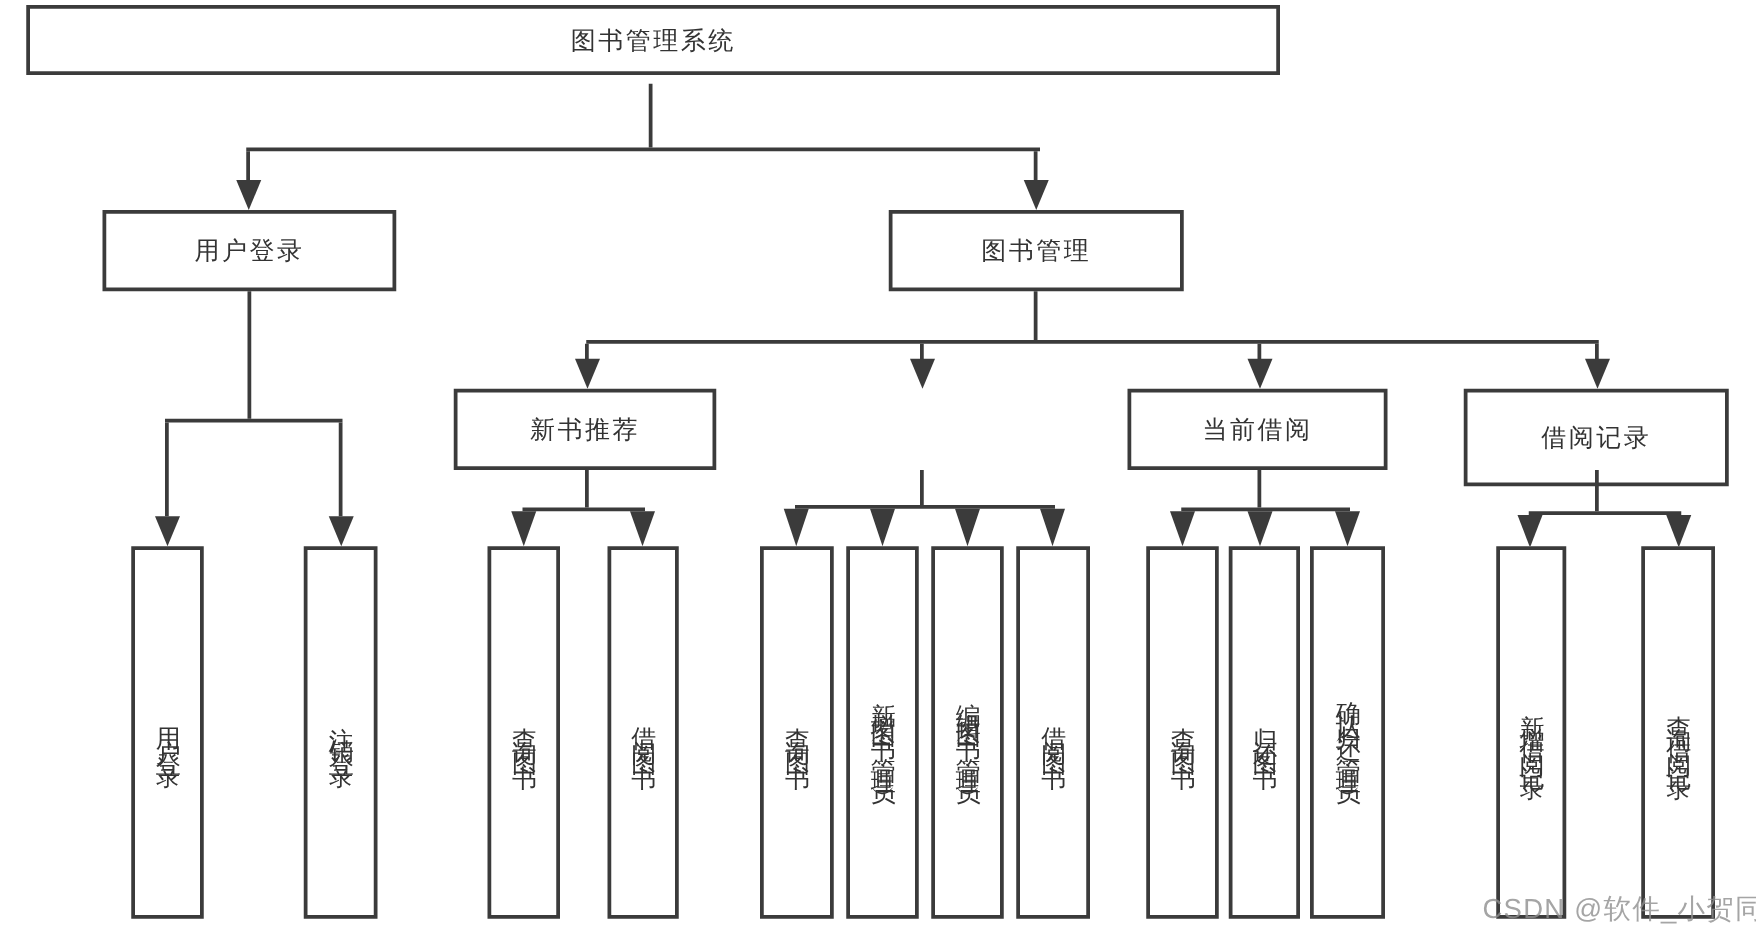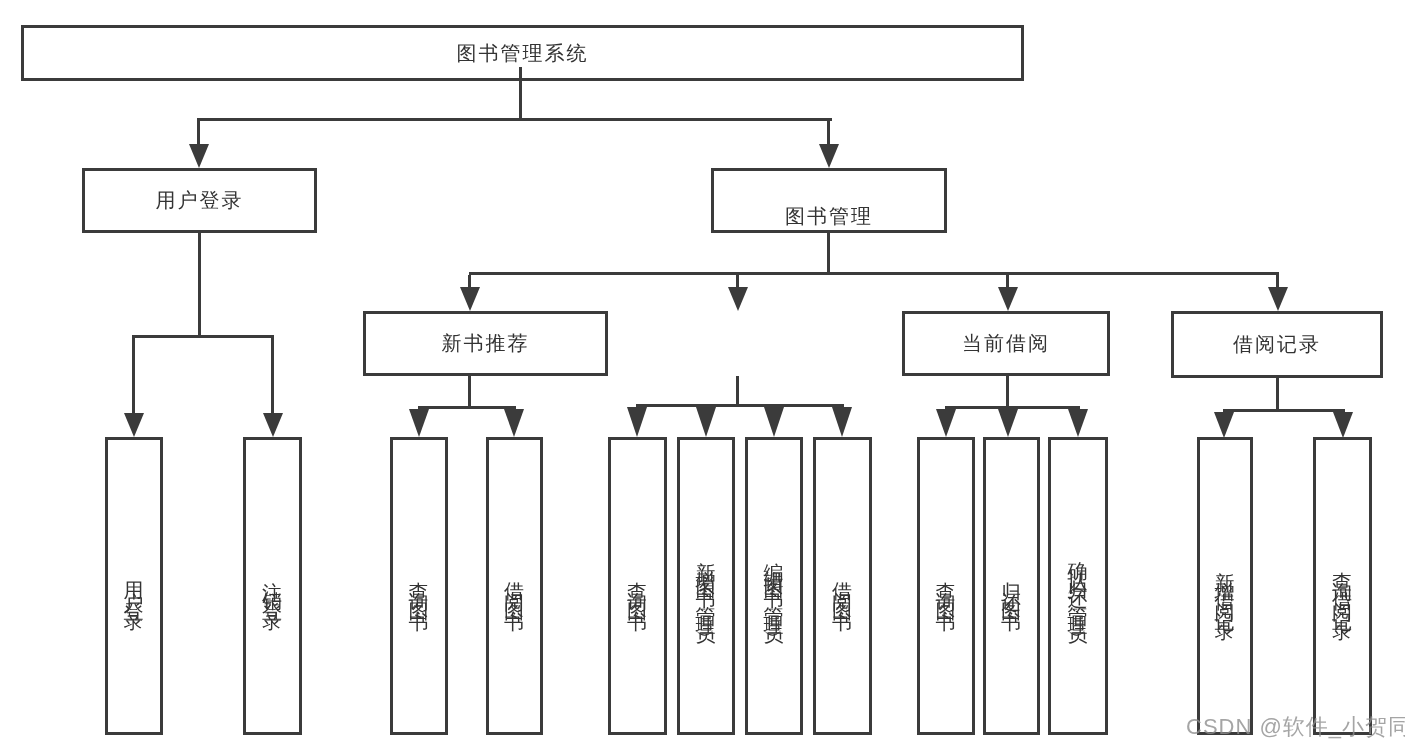--- a/index.html
+++ b/index.html
@@ -23,35 +23,35 @@
   .watermark{
     position:absolute;left:1186px;top:712px;font-size:22px;color:#8f8f8f;opacity:.8;
     letter-spacing:1px;white-space:nowrap;z-index:9;
   }
 </style>
 </head>
 <body>
 
 <div class="canvas">
 
-  <div class="box" style="left:21px;top:25px;width:1003px;height:56px;">
+  <div class="box" style="left:21px;top:4px;width:1003px;height:56px;">
     <span>图书管理系统</span>
   </div>
 
   <div class="vline" style="left:519px;top:67px;width:3px;height:51px;"></div>
   <div class="hline" style="left:197px;top:118px;width:635px;height:3px;"></div>
   <div class="vline" style="left:197px;top:121px;width:3px;height:26px;"></div>
   <div class="tri" style="left:189px;top:144px;border-top:24px solid #3b3b3b;"></div>
   <div class="vline" style="left:827px;top:121px;width:3px;height:26px;"></div>
   <div class="tri" style="left:819px;top:144px;border-top:24px solid #3b3b3b;"></div>
 
   <div class="box" style="left:82px;top:168px;width:235px;height:65px;">
     <span>用户登录</span>
   </div>
-  <div class="box" style="left:711px;top:168px;width:236px;height:65px;align-items:flex-end;">
+  <div class="box" style="left:711px;top:168px;width:236px;height:65px;">
     <span>图书管理</span>
   </div>
 
   <div class="vline" style="left:198px;top:233px;width:3px;height:102px;"></div>
   <div class="hline" style="left:132px;top:335px;width:142px;height:3px;"></div>
   <div class="vline" style="left:132px;top:338px;width:3px;height:75px;"></div>
   <div class="tri" style="left:124px;top:413px;border-top:24px solid #3b3b3b;"></div>
   <div class="vline" style="left:271px;top:338px;width:3px;height:75px;"></div>
   <div class="tri" style="left:263px;top:413px;border-top:24px solid #3b3b3b;"></div>
 
@@ -59,27 +59,27 @@
   <div class="hline" style="left:469px;top:272px;width:810px;height:3px;"></div>
   <div class="vline" style="left:468px;top:275px;width:3px;height:14px;"></div>
   <div class="tri" style="left:460px;top:287px;border-top:24px solid #3b3b3b;"></div>
   <div class="vline" style="left:736px;top:275px;width:3px;height:14px;"></div>
   <div class="tri" style="left:728px;top:287px;border-top:24px solid #3b3b3b;"></div>
   <div class="vline" style="left:1006px;top:275px;width:3px;height:14px;"></div>
   <div class="tri" style="left:998px;top:287px;border-top:24px solid #3b3b3b;"></div>
   <div class="vline" style="left:1276px;top:275px;width:3px;height:14px;"></div>
   <div class="tri" style="left:1268px;top:287px;border-top:24px solid #3b3b3b;"></div>
 
-  <div class="box" style="left:363px;top:311px;width:245px;height:65px;">
+  <div class="box" style="left:363px;top:311px;width:210px;height:65px;">
     <span>新书推荐</span>
   </div>
   <div class="box" style="left:902px;top:311px;width:208px;height:65px;">
     <span>当前借阅</span>
   </div>
-  <div class="box" style="left:1171px;top:311px;width:212px;height:67px;">
+  <div class="box" style="left:1171px;top:311px;width:212px;height:78px;">
     <span>借阅记录</span>
   </div>
 
   <div class="vline" style="left:468px;top:376px;width:3px;height:30px;"></div>
   <div class="hline" style="left:418px;top:406px;width:98px;height:3px;"></div>
   <div class="tri" style="left:409px;top:409px;border-top:28px solid #3b3b3b;"></div>
   <div class="tri" style="left:504px;top:409px;border-top:28px solid #3b3b3b;"></div>
 
   <div class="vline" style="left:736px;top:376px;width:3px;height:28px;"></div>
   <div class="hline" style="left:636px;top:404px;width:208px;height:3px;"></div>

